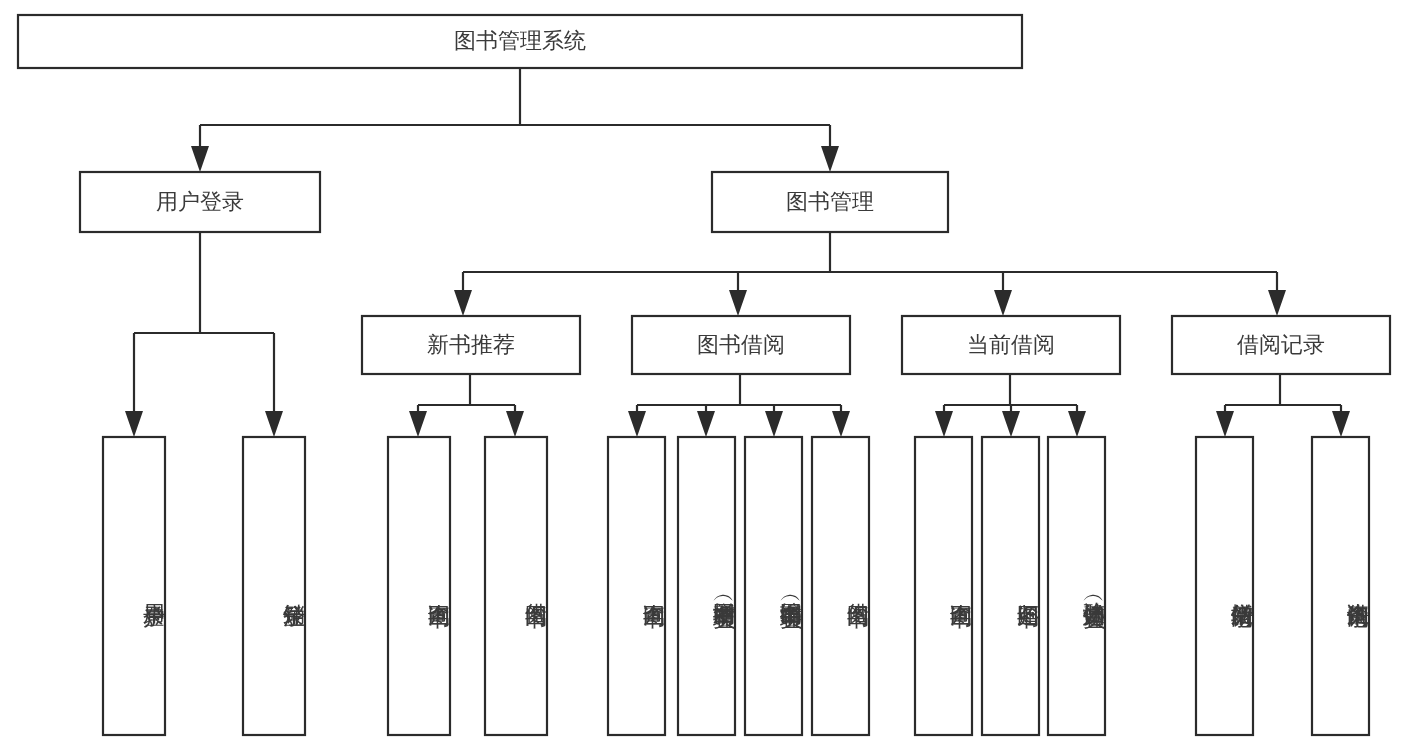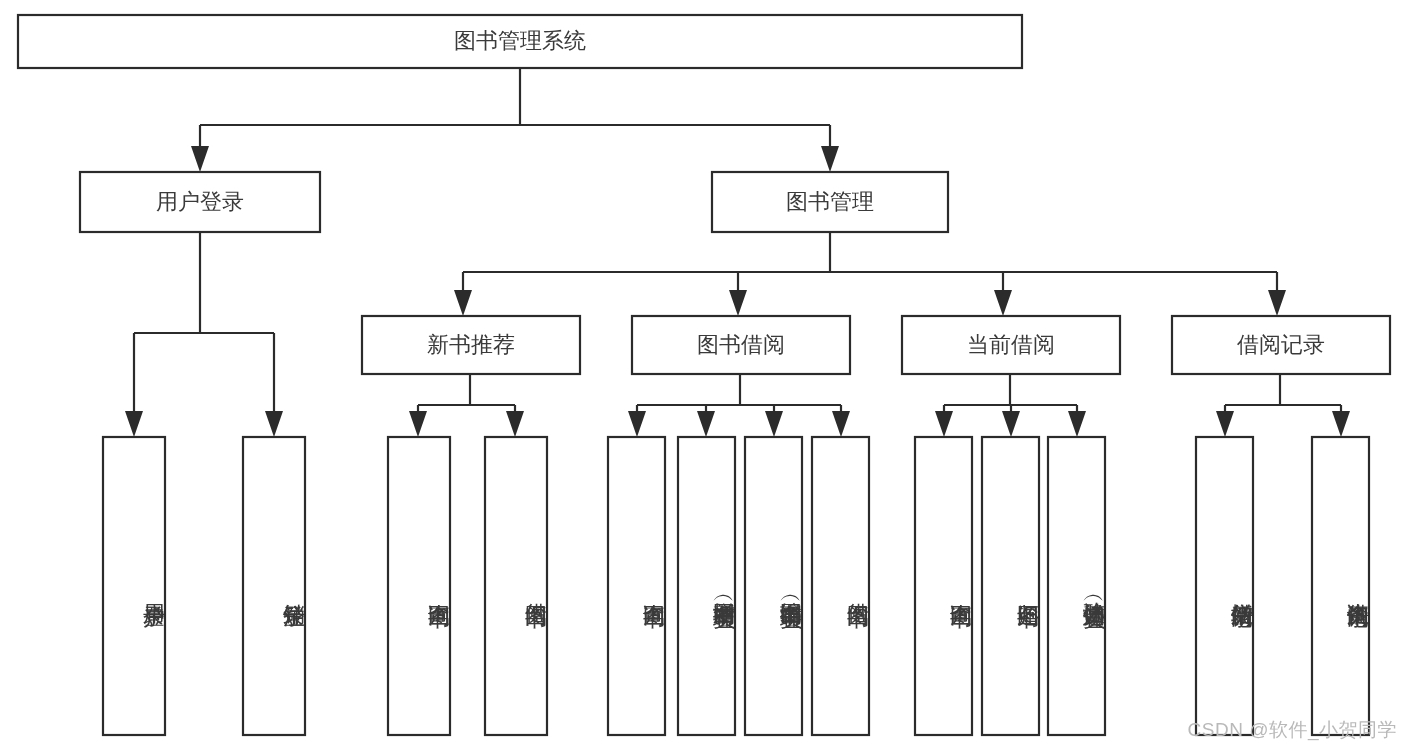--- a/index.html
+++ b/index.html
@@ -176,14 +176,13 @@
       <div class="vnode-label" style="left: 678px; top: 449px; width: 57px; height: 278px;">新增图书（管理员）</div>
       <div class="vnode-label" style="left: 745px; top: 449px; width: 57px; height: 278px;">编辑图书（管理员）</div>
       <div class="vnode-label" style="left: 812px; top: 449px; width: 57px; height: 278px;">借阅图书</div>
       <div class="vnode-label" style="left: 915px; top: 449px; width: 57px; height: 278px;">查询图书</div>
       <div class="vnode-label" style="left: 982px; top: 449px; width: 57px; height: 278px;">归还图书</div>
       <div class="vnode-label" style="left: 1048px; top: 449px; width: 57px; height: 278px;">确认归还（管理员）</div>
       <div class="vnode-label" style="left: 1196px; top: 449px; width: 57px; height: 278px;">新增借阅记录</div>
       <div class="vnode-label" style="left: 1312px; top: 449px; width: 57px; height: 278px;">查询借阅记录</div>
     </div>
 
-  <div id="watermark">CSDN @软件_小贺同学</div>
 </div>
 
 </body></html>

